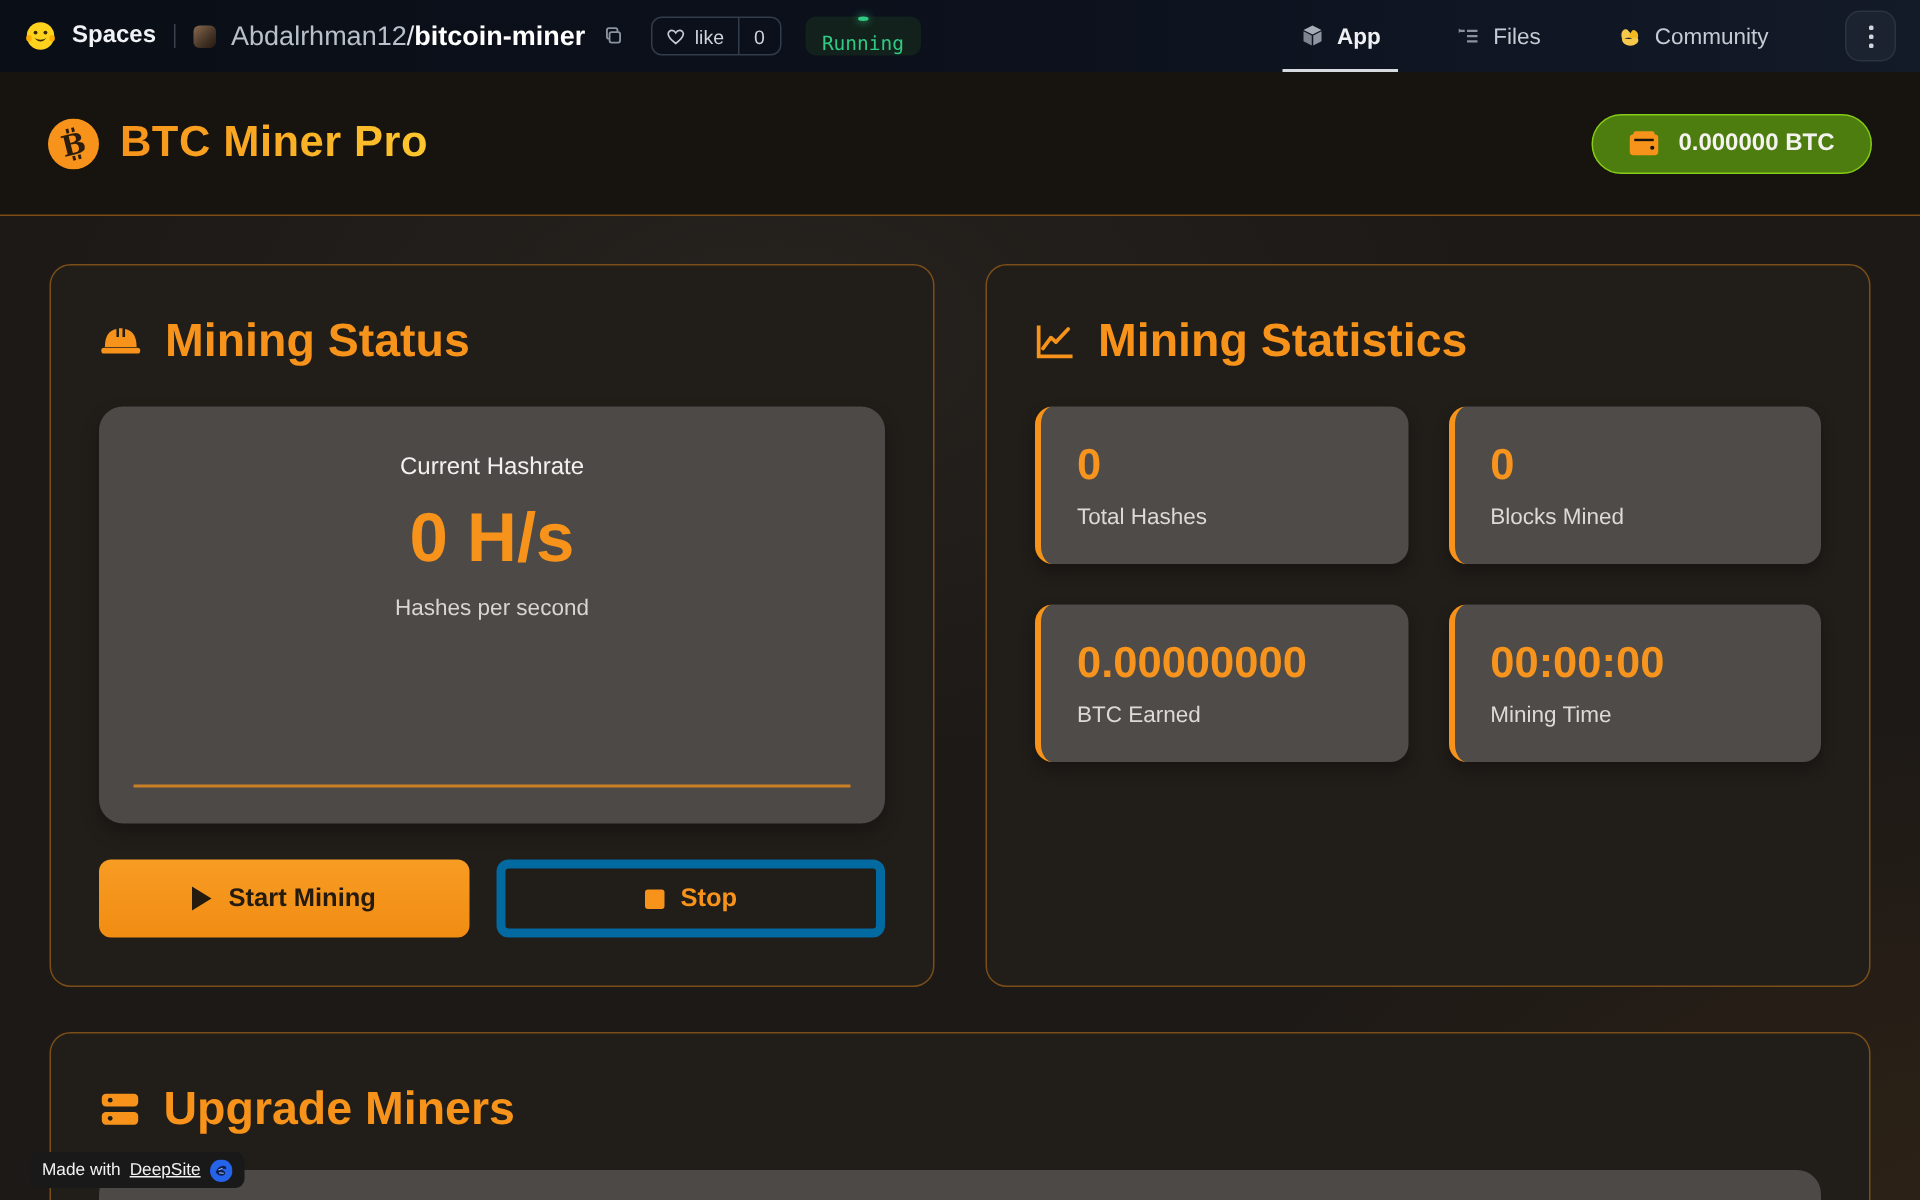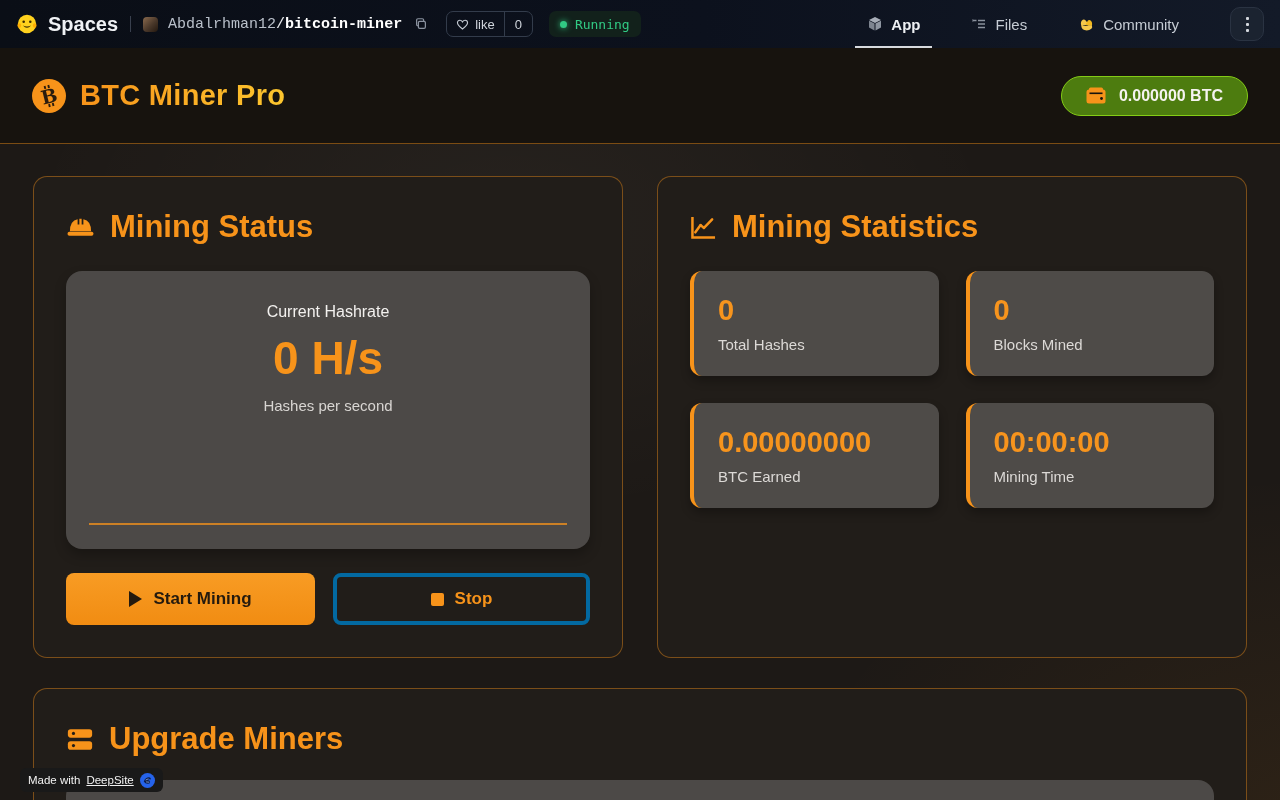--- a/index.html
+++ b/index.html
@@ -9,35 +9,35 @@
       radial-gradient(700px 420px at 40% 28%, rgba(255,235,210,0.045), transparent 70%),
       radial-gradient(900px 600px at 104% 104%, rgba(247,147,26,0.08), transparent 60%),
       #1d1916; }
 
   
   .topbar { position:absolute; top:0; left:0; width:1280px; height:48px;
     background:linear-gradient(90deg,#0a0e16 0%,#0c111d 55%,#131a28 100%);
     display:flex; align-items:center; justify-content:space-between; padding:0 16px; z-index:5; }
   .tb-left { display:flex; align-items:center; gap:10px; height:100%; }
   .hf-logo { width:22px; height:22px; display:inline-flex; }
-  .brand { color:#f0f2f5; font-weight:bold; font-size:20px; cursor:pointer; }
+  .brand { color:#f0f2f5; font-weight:bold; font-size:16px; cursor:pointer; }
   .tb-divider { width:1px; height:16px; background:#39404e; margin:0 2px; }
   .tb-avatar { width:15px; height:15px; border-radius:4px;
     background:linear-gradient(135deg,#8a6a4e 0%,#4a382a 55%,#23180f 100%); }
-  .repo { font-family:Liberation Mono, monospace; font-size:15px; display:flex; align-items:flex-end; }
+  .repo { font-family:Liberation Sans, sans-serif; font-size:18px; display:flex; align-items:flex-end; }
   .repo .owner { color:#b9c0ca; cursor:pointer; }
   .repo .slash { color:#e8eaee; }
   .repo .name { color:#ffffff; font-weight:bold; cursor:pointer; }
   .copy-btn { display:inline-flex; margin-left:2px; cursor:pointer; }
   .like-group { display:flex; align-items:center; height:26px; border:1px solid #333c4b; border-radius:7px;
     color:#cfd4db; font-size:13px; margin-left:8px; overflow:hidden; cursor:pointer; }
   .like-main { display:flex; align-items:center; gap:6px; padding:0 9px; height:100%; }
   .like-count { border-left:1px solid #333c4b; padding:0 10px; height:100%; display:flex; align-items:center; }
   .running-badge { display:flex; align-items:center; gap:8px; height:26px; padding:0 11px; margin-left:6px;
-    background:#12211b; border-radius:7px; color:#31ca84; font-family:"DejaVu Sans Mono", monospace; font-size:13px; cursor:pointer; }
+    background:#12211b; border-radius:7px; color:#31ca84; font-family:"DejaVu Sans Mono", monospace; font-size:13px; cursor:pointer;flex-direction:column; }
   .running-dot { width:7px; height:7px; border-radius:50%; background:#31ca84; box-shadow:0 0 6px #31ca84; }
   .tb-right { display:flex; align-items:center; gap:51px; height:100%; }
   .tb-tab { position:relative; height:100%; display:flex; align-items:center; gap:8px; font-size:15px;
     color:#c6ccd4; cursor:pointer; }
   .tb-tab.active { color:#eef0f3; font-weight:bold; }
   .tab-underline { position:absolute; bottom:0; left:-12px; right:-12px; height:2px; background:#d7dade; }
   .menu-btn { width:34px; height:34px; border-radius:10px; background:#1b2330; border:1px solid #2a3342;
     display:flex; flex-direction:column; align-items:center; justify-content:center; gap:3px; cursor:pointer; }
   .menu-dot { width:3px; height:3px; background:#d3d7dd; border-radius:1px; }
 
@@ -70,21 +70,21 @@
   .hash-unit { font-size:15px; color:#d8d5d2; margin-top:12px; }
   .hash-line { position:absolute; left:23px; right:23px; bottom:24px; height:2px;
     background:rgba(247,147,26,0.75); }
 
   .btn-row { display:flex; gap:18px; margin-top:24px; }
   .btn { flex:1; height:52px; border-radius:8px; font-family:"Liberation Sans", sans-serif;
     font-size:17px; font-weight:bold; display:flex; align-items:center; justify-content:center; gap:11px; cursor:pointer; }
   .btn-start { background:linear-gradient(180deg,#f89c24 0%,#f18c12 100%); border:none; color:#241a0e; }
   .play-icon { width:0; height:0; border-top:8px solid transparent; border-bottom:8px solid transparent;
     border-left:13px solid #241a0e; }
-  .btn-stop { background:transparent; border:4px solid #0369a1; color:#f7931a; }
+  .btn-stop { background:transparent; border:6px solid #0369a1; color:#f7931a; }
   .stop-icon { width:13px; height:13px; background:#f7931a; border-radius:2px; }
 
   .stats-grid { display:grid; grid-template-columns:1fr 1fr; gap:27px; }
   .stat-box { height:105px; background:#4e4b48; border-left:4px solid #f7931a; border-radius:12px;
     padding:18px 24px; display:flex; flex-direction:column; justify-content:center;
     box-shadow:0 5px 10px rgba(0,0,0,0.28); }
   .stat-value { font-size:29px; font-weight:bold; color:#f7941d; }
   .stat-label { font-size:15px; color:#dcd9d6; margin-top:9px; }
 
   .upgrade-card { margin-top:30px; width:1214px; height:150px; }

